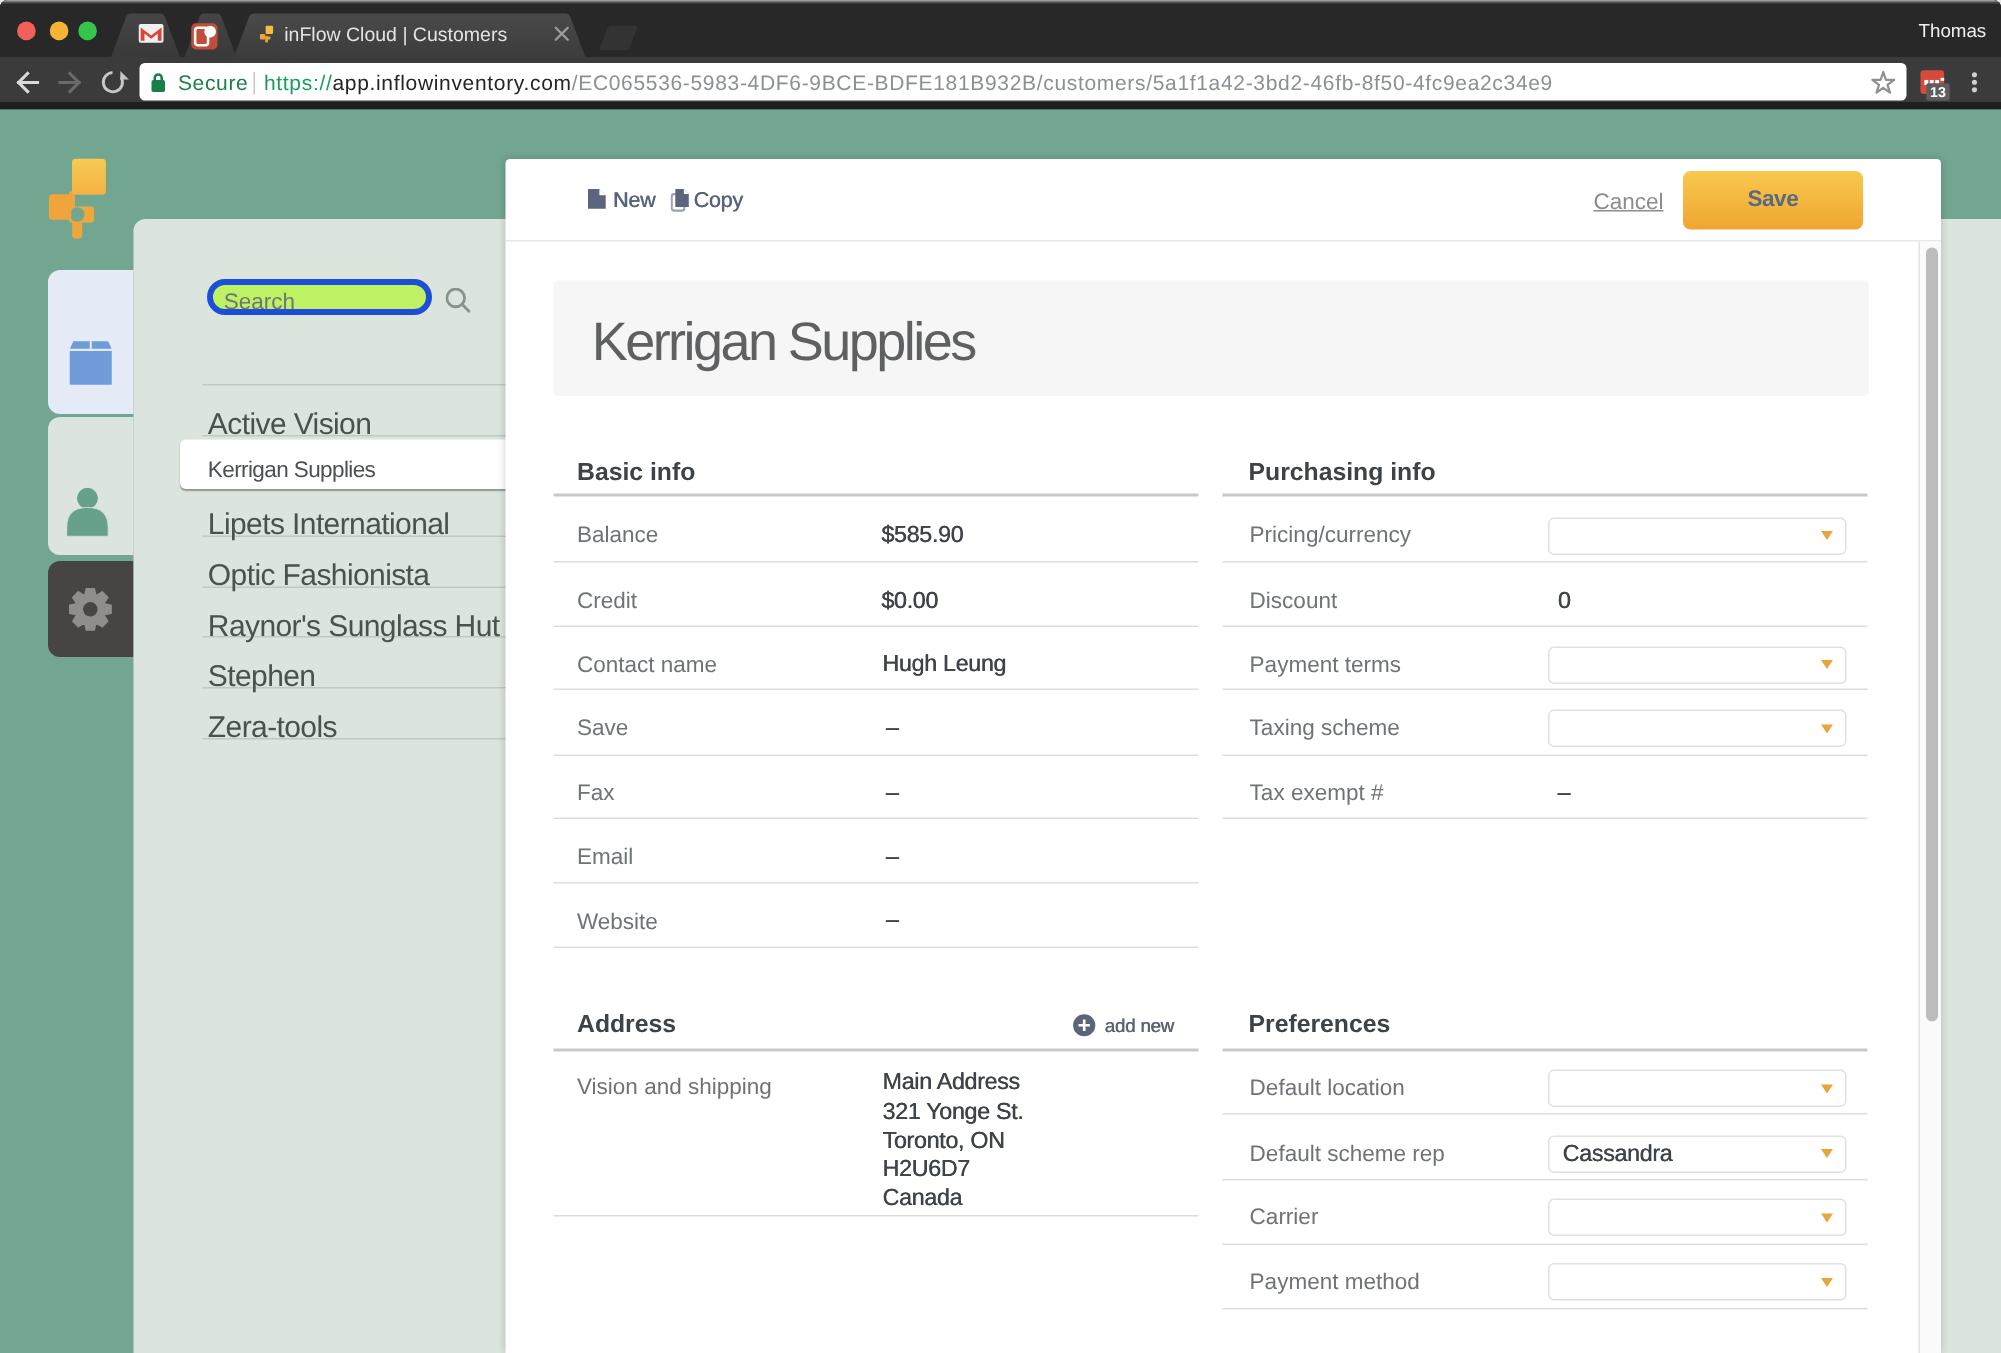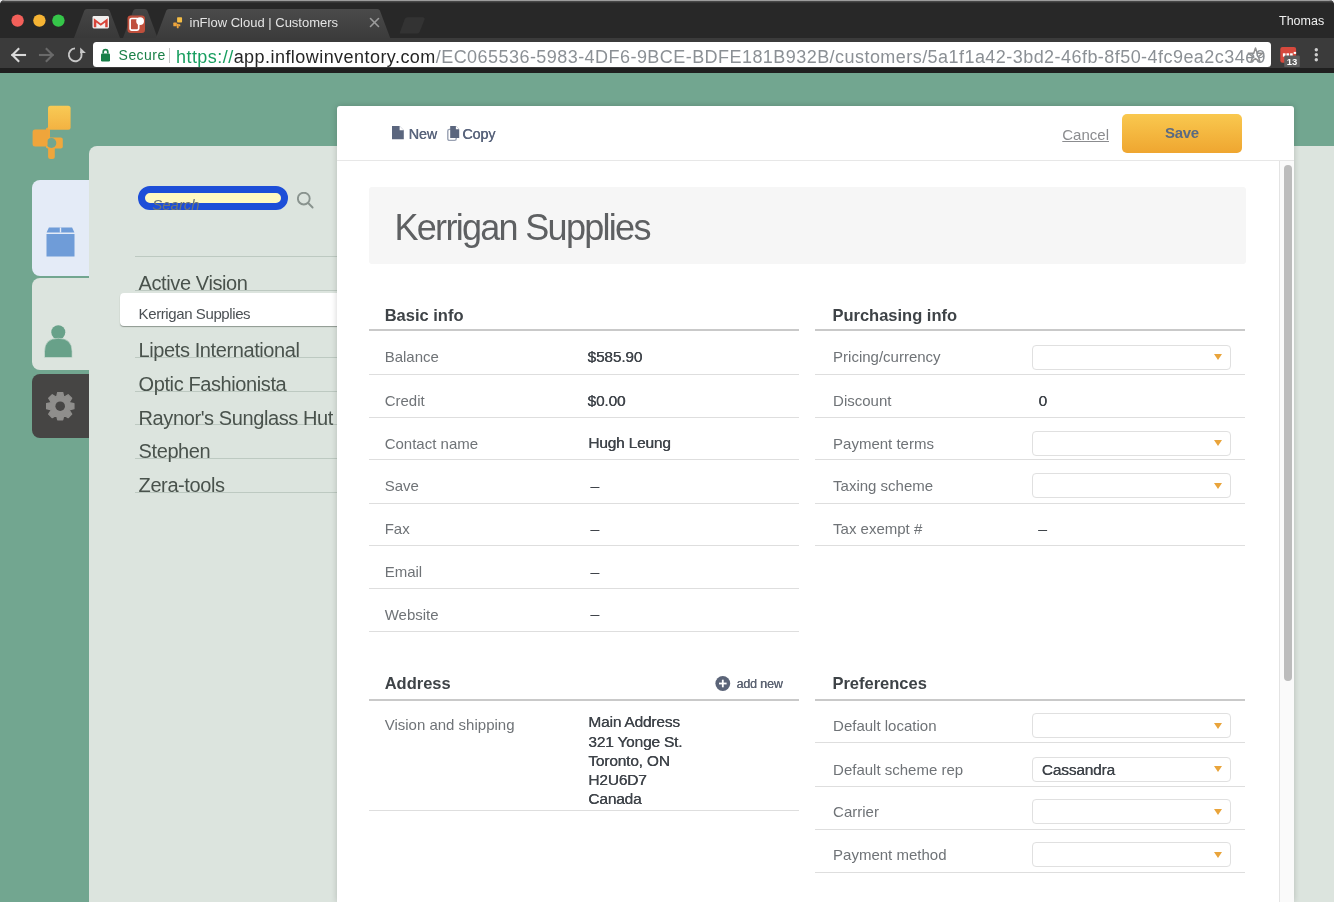--- a/index.html
+++ b/index.html
@@ -5,35 +5,35 @@
   * { margin:0; padding:0; box-sizing:border-box; }
   html,body { width:1334px; height:902px; overflow:hidden; }
   body { font-family:"Liberation Sans", sans-serif; position:relative; background:#72a690; }
   .abs { position:absolute; }
 
   
   #chrome { left:0; top:0; width:1334px; height:73px; background:#282828; border-radius:5px 5px 0 0; }
   #tabstrip { left:0; top:0; width:1334px; height:38px; }
   #toolbar { left:0; top:38px; width:1334px; height:29.5px; background:#3b3b3b; }
   #urlbox { left:93px; top:42px; width:1177.5px; height:25px; background:#ffffff; border-radius:3.5px; }
-  .urltext { top:46.8px; font-size:18px; letter-spacing:0.45px; white-space:nowrap; }
+  .urltext { top:46.8px; font-size:14px; letter-spacing:0.45px; white-space:nowrap; }
 
   
   #app { left:0; top:73px; width:1334px; height:829px; background:#72a690; }
   #listpanel { left:88.8px; top:73.1px; width:1245.2px; height:755.9px; background:#dce4de; border-top-left-radius:8px; }
   #mainpanel { left:336.9px; top:33.3px; width:957.6px; height:795.7px; background:#ffffff; border-radius:3px 3px 0 0; box-shadow:0 0 6px rgba(0,0,0,0.18); }
 
   
   .tile { left:32px; width:56.8px; border-radius:8px 0 0 8px; }
   #tile1 { top:107px;  height:96px;   background:#e4ebf7; }
   #tile2 { top:204.5px; height:92.5px; background:#dce4de; }
   #tile3 { top:301px;  height:63.5px; background:#464544; }
 
   
-  #search { left:48.9px; top:39.5px; width:150.5px; height:24.6px; background:#fef9c3; border:7px solid #1d4ed8; border-radius:12.5px; color:#6d7675; font-size:15px; line-height:23px; padding-left:7.5px;font-style:italic; }
+  #search { left:48.9px; top:39.5px; width:150.5px; height:24.6px; background:#bef264; border:4px solid #1d4ed8; border-radius:12.5px; color:#6d7675; font-size:15px; line-height:23px; padding-left:7.5px; }
   .lrow { left:46.4px; width:270px; height:33.7px; border-bottom:1px solid #bdc9c1; color:#49524c; font-size:20px; letter-spacing:-0.4px; }
   .lrow span { position:absolute; left:3.4px; top:15px; }
   #selrow { left:31.7px; top:146.9px; width:290px; height:33.4px; background:#fff; border-radius:4px 0 0 4px; box-shadow:0 1px 1px rgba(90,100,92,0.6); }
   #selrow span { position:absolute; left:18.1px; top:11.8px; font-size:15px; letter-spacing:-0.4px; color:#4b5054; }
 
   
   #ptoolbar { left:0; top:0; width:957.6px; height:55px; border-bottom:1px solid #e7e7e7; }
   .tbtxt { font-size:14.3px; color:#59647c; text-shadow:0.35px 0 0 #59647c; letter-spacing:-0.1px; }
   #cancel { font-size:15px; color:#8b8c8f; text-decoration:underline; }
   #save { left:784.7px; top:8.1px; width:120.7px; height:38.8px; border-radius:5px; background:linear-gradient(#f9c84f,#efa630); text-align:center; line-height:38.8px; font-size:15px; font-weight:bold; letter-spacing:-0.3px; color:#5a6a82; }

